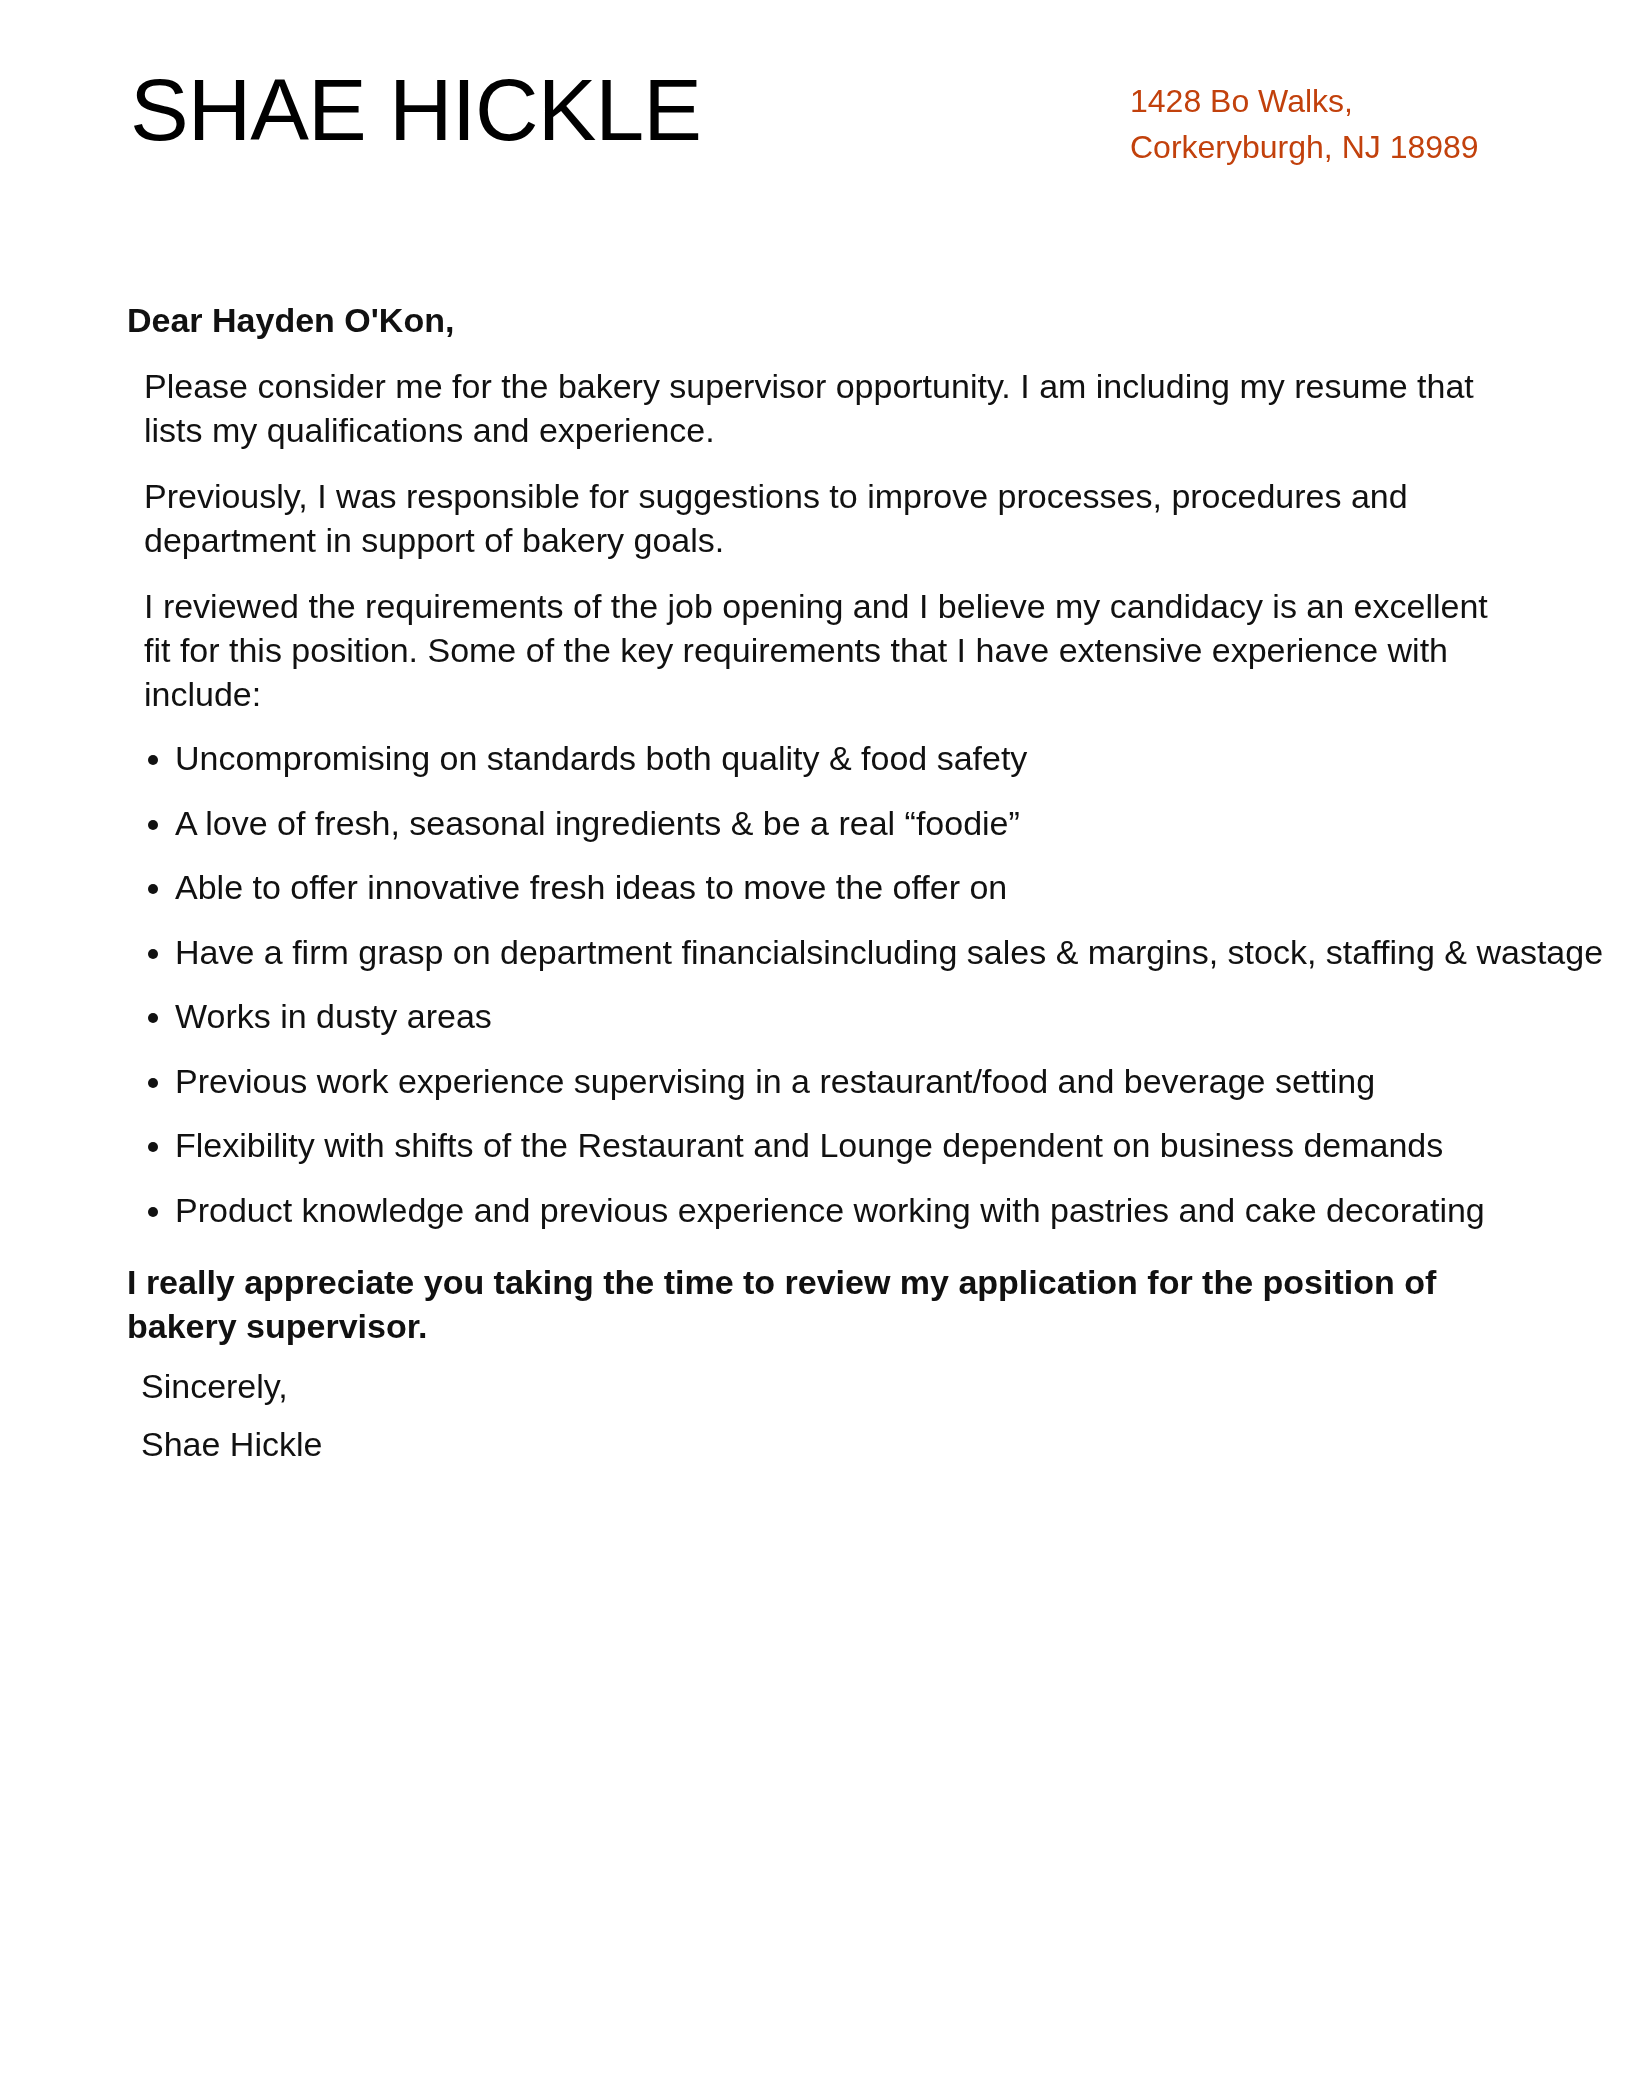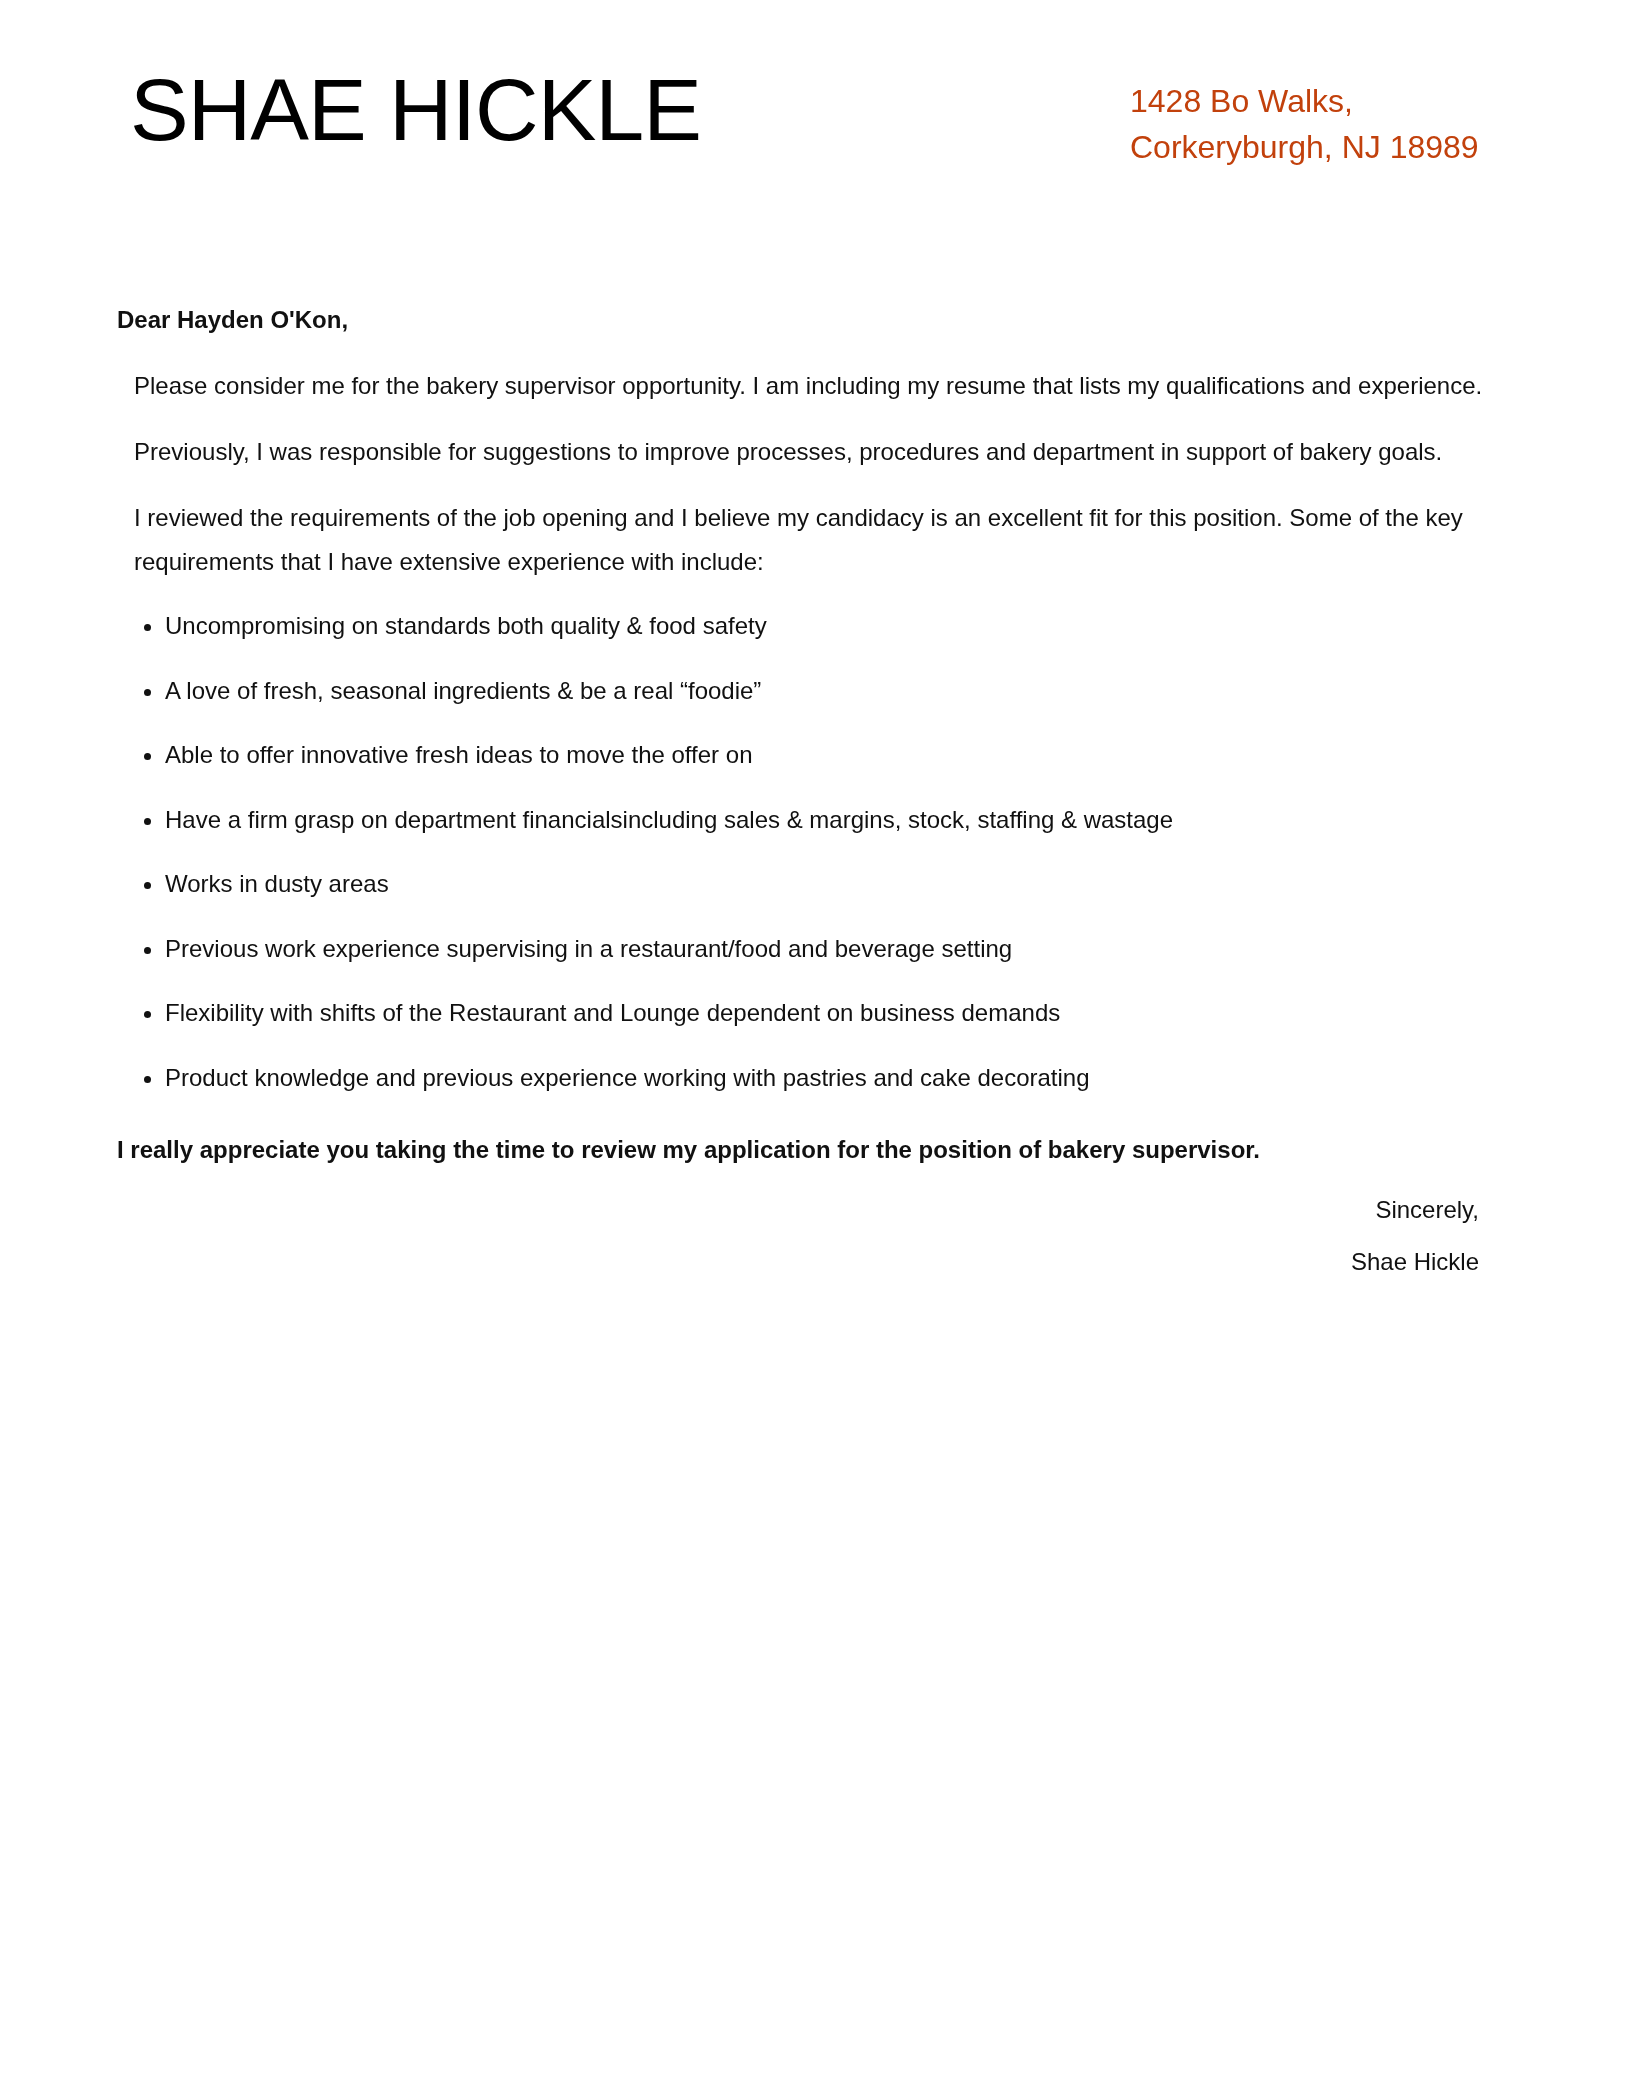--- a/index.html
+++ b/index.html
@@ -12,29 +12,29 @@
     position: absolute; left: 130px; top: 66px;
     font-size: 88px; font-weight: 400; letter-spacing: -1px; margin: 0;
     line-height: 1; color: #000;
   }
   .address {
     position: absolute; left: 1130px; top: 78px;
     font-size: 32px; line-height: 46px; color: #c2410c;
   }
   .address div { white-space: nowrap; }
   .body {
-    position: absolute; left: 117px; top: 298px; width: 1370px;
-    font-size: 24px; line-height: 44px;
+    position: absolute; left: 127px; top: 298px; width: 1370px;
+    font-size: 34px; line-height: 44px;
   }
   .greeting { font-weight: 700; margin: 0 0 22px 0; }
   .para { margin: 0 0 22px 17px; }
   ul.reqs { margin: -2px 0 30px 0; padding: 0 0 0 48px; line-height: 40.5px; }
   ul.reqs li { padding-left: 0; white-space: nowrap; margin-top: 24px; }
   .closing { font-weight: 700; margin: 0 0 16px 0; }
-  .signoff { margin: 8px; line-height: 44px; text-align: right; }
+  .signoff { margin: 14px; line-height: 44px; }
 </style>
 </head>
 <body>
 
 <div class="page">
   <h1 class="name">SHAE HICKLE</h1>
   <div class="address">
     <div>1428 Bo Walks,</div>
     <div>Corkeryburgh, NJ 18989</div>
   </div>

